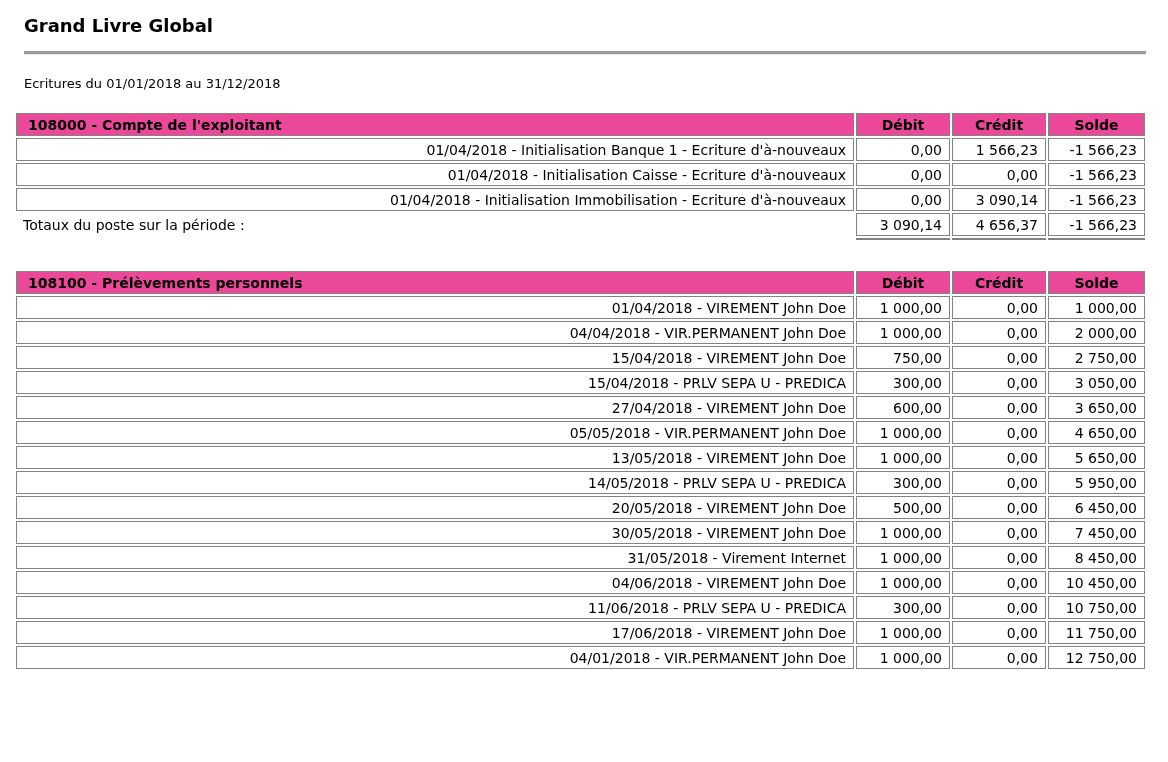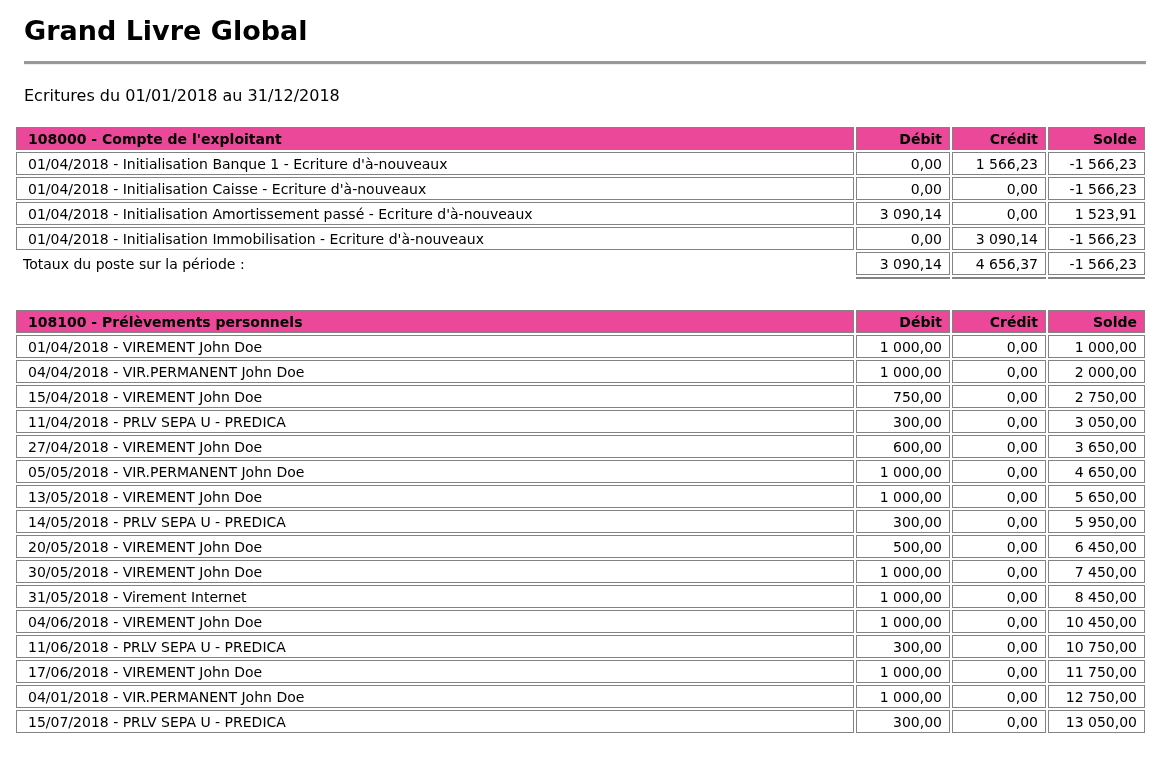--- a/index.html
+++ b/index.html
@@ -9,34 +9,34 @@
     background: #ffffff;
     overflow: hidden;
   }
   body {
     font-family: "DejaVu Sans", "Liberation Sans", sans-serif;
     color: #000000;
   }
   .page { padding: 12px 21px 0 14px; }
 
   .doc-title {
-    font-size: 27px;
+    font-size: 18px;
     font-weight: bold;
     margin: 3px 0 15px 10px;
     color: #000;
   }
   .title-rule {
     border: none;
     height: 0;
     border-top: 3px solid #989898;
     border-bottom: 1px solid #ececec;
     margin: 0 1px 0 10px;
   }
   .subtitle {
-    font-size: 16px;
+    font-size: 13px;
     margin: 21px 0 20px 10px;
     color: #000;
   }
 
   table.ledger {
     border-collapse: separate;
     border-spacing: 2px;
     table-layout: fixed;
     width: 1133px;
     margin: 0 0 27px 0;
@@ -51,22 +51,22 @@
     background: #ffffff;
     font-size: 14px;
     height: 23px;
     padding: 2px 7px 2px 7px;
     overflow: hidden;
     white-space: nowrap;
     vertical-align: middle;
   }
   thead th { background: #ec4899; font-weight: bold; }
   th.account { text-align: left; padding-left: 11px; }
-  th.num { text-align: right; }
-  td.label { text-align: left; padding-left: 11px; }
+  th.num { text-align: center; }
+  td.label { text-align: right; padding-left: 11px; }
   td.num { text-align: right; }
 
   tr.totals td.tlabel {
     border: none;
     background: transparent;
     text-align: left;
     padding-right: 11px;
   }
   tr.spacer td {
     height: 1px;
@@ -109,26 +109,20 @@
     <td class="num">-1 566,23</td>
   </tr>
 
   <tr>
     <td class="label">01/04/2018 - Initialisation Caisse - Ecriture d'à-nouveaux</td>
     <td class="num">0,00</td>
     <td class="num">0,00</td>
     <td class="num">-1 566,23</td>
   </tr>
 
-  <tr>
-    <td class="label">01/04/2018 - Initialisation Amortissement passé - Ecriture d'à-nouveaux</td>
-    <td class="num">3 090,14</td>
-    <td class="num">0,00</td>
-    <td class="num">1 523,91</td>
-  </tr>
 
   <tr>
     <td class="label">01/04/2018 - Initialisation Immobilisation - Ecriture d'à-nouveaux</td>
     <td class="num">0,00</td>
     <td class="num">3 090,14</td>
     <td class="num">-1 566,23</td>
   </tr>
 
   <tr class="totals">
     <td class="tlabel">Totaux du poste sur la période :</td>
@@ -176,21 +170,21 @@
   </tr>
 
   <tr>
     <td class="label">15/04/2018 - VIREMENT John Doe</td>
     <td class="num">750,00</td>
     <td class="num">0,00</td>
     <td class="num">2 750,00</td>
   </tr>
 
   <tr>
-    <td class="label">11/04/2018 - PRLV SEPA U - PREDICA</td>
+    <td class="label">15/04/2018 - PRLV SEPA U - PREDICA</td>
     <td class="num">300,00</td>
     <td class="num">0,00</td>
     <td class="num">3 050,00</td>
   </tr>
 
   <tr>
     <td class="label">27/04/2018 - VIREMENT John Doe</td>
     <td class="num">600,00</td>
     <td class="num">0,00</td>
     <td class="num">3 650,00</td>
@@ -260,22 +254,16 @@
     <td class="num">11 750,00</td>
   </tr>
 
   <tr>
     <td class="label">04/01/2018 - VIR.PERMANENT John Doe</td>
     <td class="num">1 000,00</td>
     <td class="num">0,00</td>
     <td class="num">12 750,00</td>
   </tr>
 
-  <tr>
-    <td class="label">15/07/2018 - PRLV SEPA U - PREDICA</td>
-    <td class="num">300,00</td>
-    <td class="num">0,00</td>
-    <td class="num">13 050,00</td>
-  </tr>
 </tbody>
   </table>
 </div>
 </div>
 
 </body></html>

